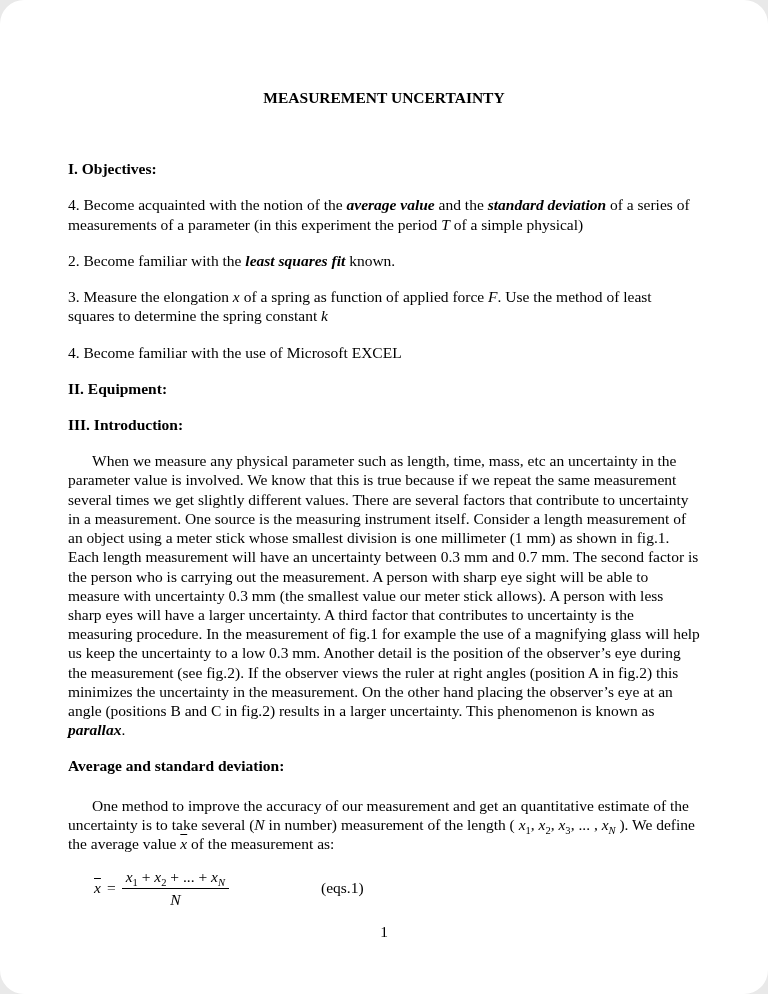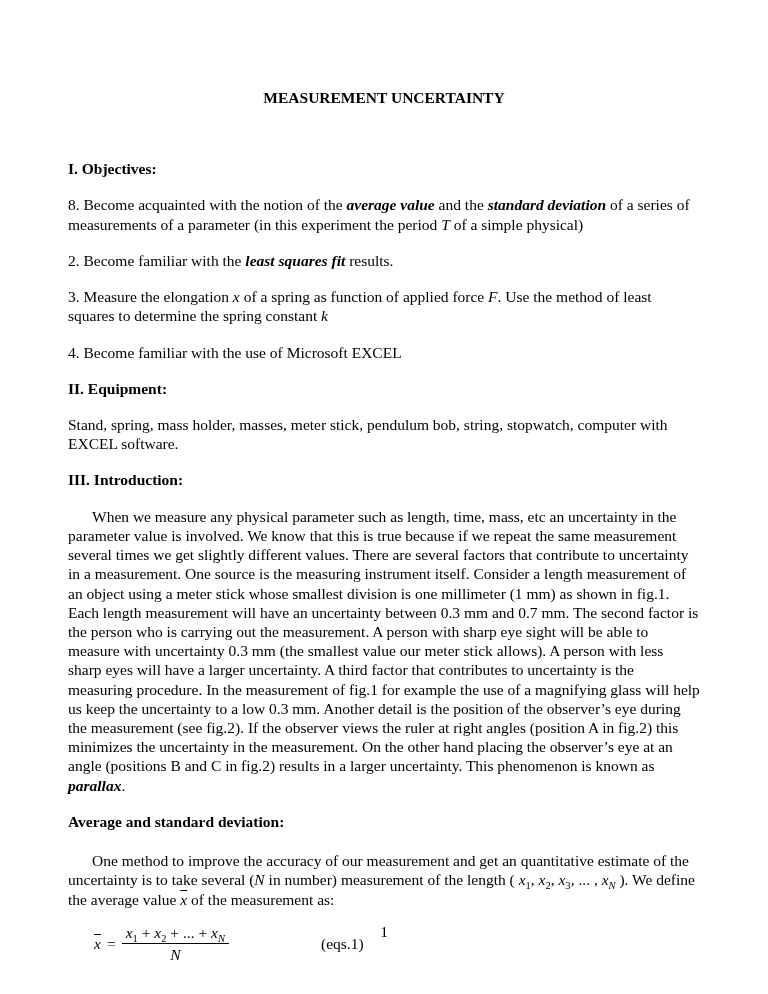--- a/index.html
+++ b/index.html
@@ -11,20 +11,21 @@
     position: relative;
     width: 768px;
     height: 994px;
     margin: 0 auto;
     background: #ffffff;
     font-family: "Liberation Serif", serif;
     font-size: 15.5px;
     line-height: 1.24;
     color: #000000;
     overflow: hidden;
+    border-radius: 24px;
   }
   .doc {
     padding: 88px 68px 0 68px;
   }
   .doc-title {
     text-align: center;
     font-weight: bold;
     margin: 0 0 52px 0;
   }
   .heading {
@@ -97,26 +98,25 @@
   }
 </style>
 </head>
 <body>
 
 <div class="page">
   <div class="doc">
     <div class="doc-title">MEASUREMENT UNCERTAINTY</div>
     <div>
         <div class="heading">I. Objectives:</div>
-        <p class="para"><span>8. Become acquainted with the notion of the </span><span class="seg-bold seg-italic">average value</span><span> and the </span><span class="seg-bold seg-italic">standard deviation</span><span> of a series of measurements of a parameter (in this experiment the period </span><span class="seg-italic">T</span><span> of a simple physical)</span></p>
-        <p class="para"><span>2. Become familiar with the </span><span class="seg-bold seg-italic">least squares fit</span><span> results.</span></p>
+        <p class="para"><span>4. Become acquainted with the notion of the </span><span class="seg-bold seg-italic">average value</span><span> and the </span><span class="seg-bold seg-italic">standard deviation</span><span> of a series of measurements of a parameter (in this experiment the period </span><span class="seg-italic">T</span><span> of a simple physical)</span></p>
+        <p class="para"><span>2. Become familiar with the </span><span class="seg-bold seg-italic">least squares fit</span><span> known.</span></p>
         <p class="para"><span>3. Measure the elongation </span><span class="seg-italic">x</span><span> of a spring as function of applied force </span><span class="seg-italic">F</span><span>. Use the method of least squares to determine the spring constant </span><span class="seg-italic">k</span></p>
         <p class="para"><span>4. Become familiar with the use of Microsoft EXCEL</span></p>
         <div class="heading large-top">II. Equipment:</div>
-        <p class="para"><span>Stand, spring, mass holder, masses, meter stick, pendulum bob, string, stopwatch, computer with EXCEL software.</span></p>
         <div class="heading">III. Introduction:</div>
         <p class="para indent"><span>When we measure any physical parameter such as length, time, mass, etc an uncertainty in the parameter value is involved.  We know that this is true because  if we repeat the same measurement several times we get slightly different values.  There are several factors that contribute to uncertainty in a measurement.  One source is the measuring instrument itself.  Consider a length measurement of an object using a meter stick whose smallest division is one millimeter (1 mm) as shown in fig.1. Each length measurement will have an uncertainty between  0.3 mm and 0.7 mm.   The second factor is the person who is carrying out the measurement.  A person with sharp eye sight will be able to measure with uncertainty 0.3 mm (the smallest value our meter stick allows).  A person with less sharp eyes will have a larger uncertainty.  A third factor that contributes to uncertainty is the measuring procedure.  In the measurement of fig.1 for example the use of a magnifying glass will help us keep the uncertainty to a low 0.3 mm.  Another detail is the position of the observer’s eye during the measurement (see fig.2).  If the observer views the ruler at right angles (position A in fig.2) this minimizes the uncertainty in the measurement.  On the other hand placing the observer’s eye at an angle (positions B and C in fig.2) results in a larger uncertainty.  This phenomenon is known as </span><span class="seg-bold seg-italic">parallax</span><span>.</span></p>
         <div class="heading tight">Average and standard deviation:</div>
         <p class="para indent tight"><span>One method to improve the accuracy of our measurement and get an quantitative estimate of the uncertainty is to take several (</span><span class="seg-italic">N</span><span> in number) measurement of the length ( </span><span class="seg-italic">x</span><span class="seg-sub">1</span><span>, </span><span class="seg-italic">x</span><span class="seg-sub">2</span><span>, </span><span class="seg-italic">x</span><span class="seg-sub">3</span><span>, ... , </span><span class="seg-italic">x</span><span class="seg-sub seg-italic">N</span><span> ). We define the average value </span><span class="seg-overline">x</span><span>  of the measurement as:</span></p>
         <div class="equation">
           <span class="eq-lhs">x</span>
           <span class="eq-rel">=</span>
           <span class="frac">
             <span class="num"><span class="seg-italic">x</span><span class="seg-sub">1</span><span> + </span><span class="seg-italic">x</span><span class="seg-sub">2</span><span> + ... + </span><span class="seg-italic">x</span><span class="seg-sub seg-italic">N</span></span>
             <span class="den">N</span>

